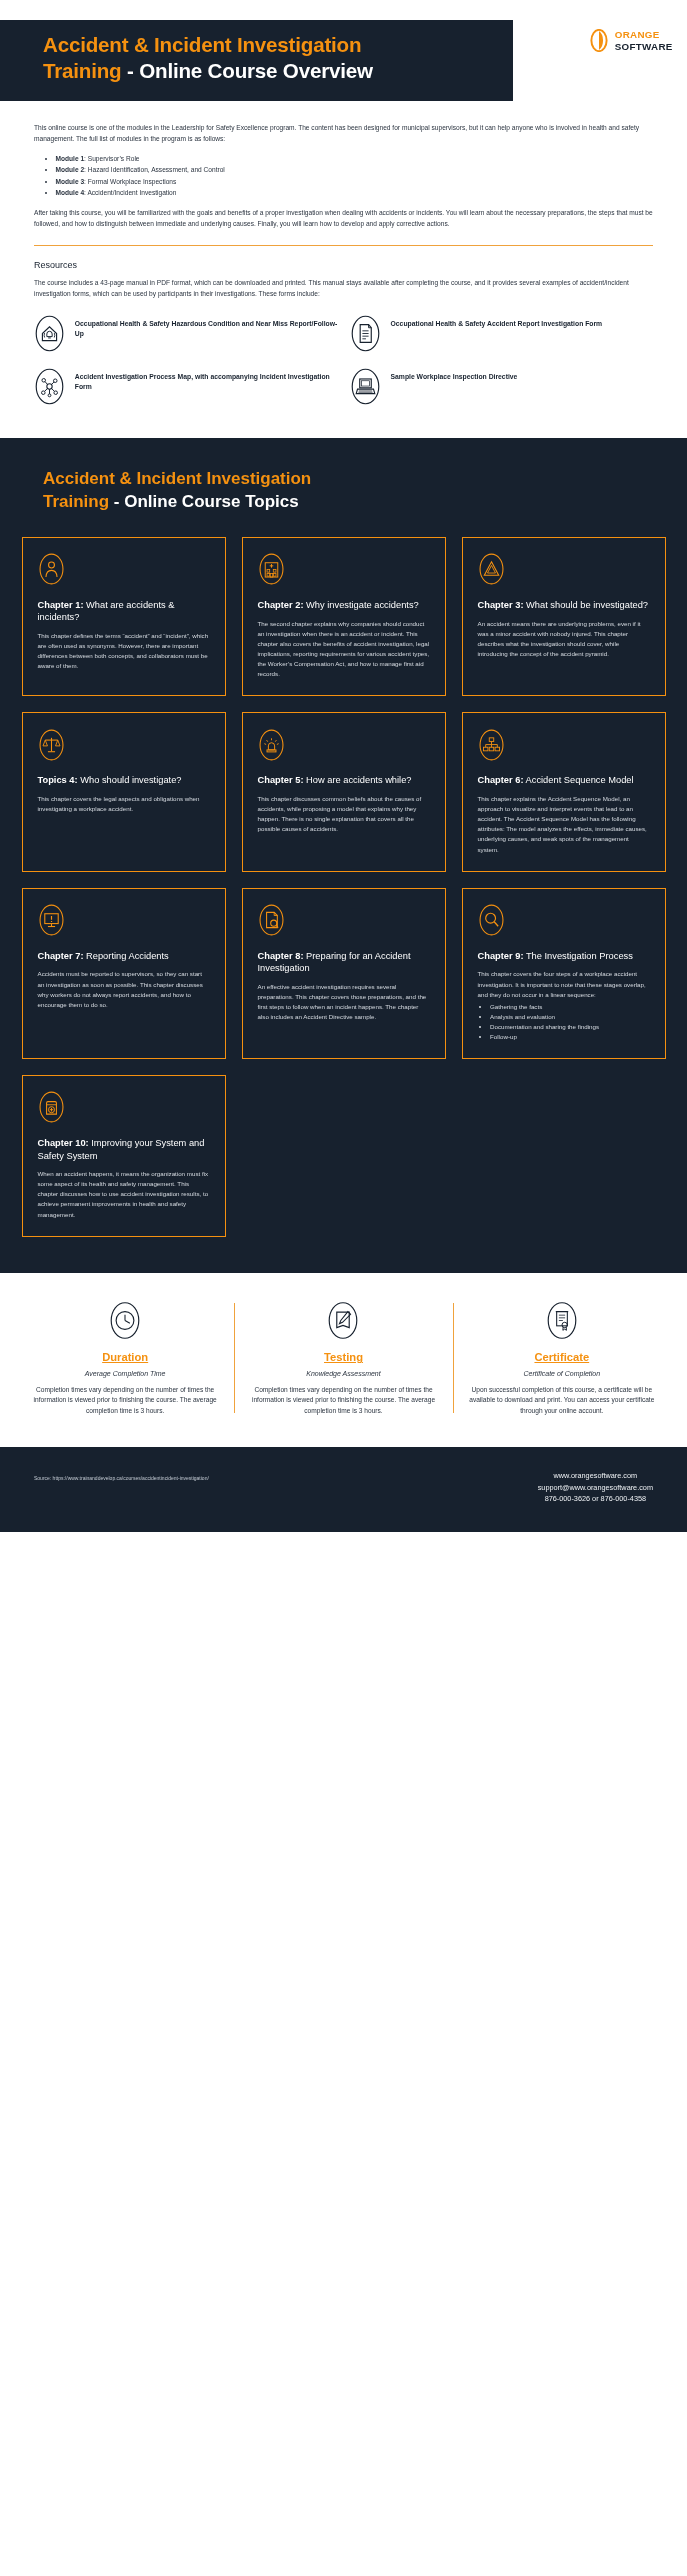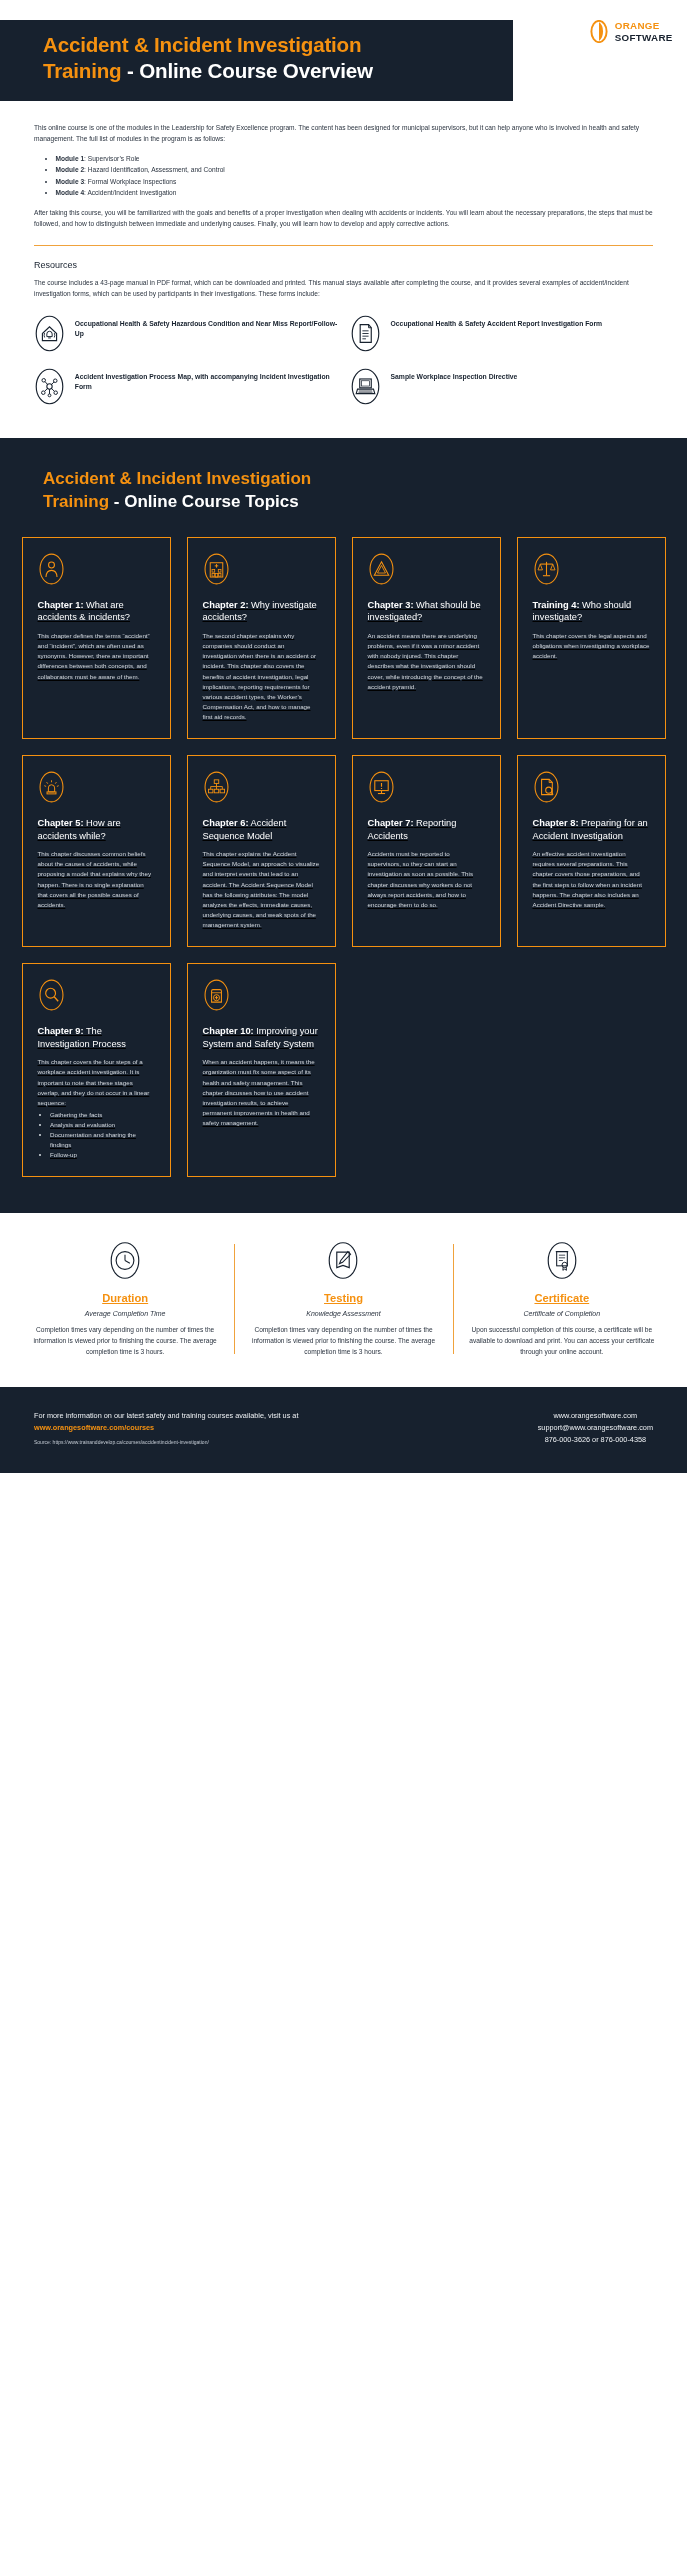--- a/index.html
+++ b/index.html
@@ -33,21 +33,21 @@
     font-size: 20.6px;
     font-weight: bold;
     line-height: 1.28;
     letter-spacing: -0.2px;
     color: #ffffff;
   }
   .hero-title .accent { color: #f59110; }
 
   .brand {
     position: absolute;
-    right: 14.3px; top: 20px;
+    right: 14.3px; top: 29px;
     display: flex;
     align-items: flex-end;
     gap: 6.3px;
   }
   .brand-mark { width: 18px; height: 23px; flex: none; }
   .brand-text {
     font-size: 9.8px; font-weight: bold; line-height: 1.18;
     letter-spacing: 0.3px;
   }
   .brand-text .l1 { color: #f59110; display: block; }
@@ -120,23 +120,22 @@
     font-weight: bold;
     line-height: 1.34;
     color: #ffffff;
     padding: 0 21.5px;
     margin-bottom: 23px;
   }
   .topics-title .accent { color: #f59110; }
 
   .chapter-grid {
     display: grid;
-    grid-template-columns: 1fr 1fr 1fr 1fr;
+    grid-template-columns: 1fr 1fr 1fr;
     gap: 16px;
-    text-decoration: underline;
   }
   .chapter {
     border: 0.9px solid #f59110;
     padding: 14.3px 15px 16px 15px;
     min-height: 107px;
   }
   .ch-ico { width: 27px; height: 34px; margin-bottom: 9.8px; }
   .ch-title {
     font-size: 9.3px;
     line-height: 1.34;
@@ -363,21 +362,21 @@
 
       <div class="chapter">
         <svg class="ch-ico" viewBox="0 0 30 38">
           <ellipse cx="15" cy="19" rx="12.8" ry="16.6" fill="none" stroke="#f59110" stroke-width="1.2"></ellipse>
           <line x1="15" y1="11" x2="15" y2="26" stroke="#f59110" stroke-width="1.2"></line>
           <line x1="8" y1="13.5" x2="22" y2="13.5" stroke="#f59110" stroke-width="1.2"></line>
           <path d="M8 13.5 L5.5 20 h5 Z" fill="none" stroke="#f59110" stroke-width="1"></path>
           <path d="M22 13.5 L19.5 20 h5 Z" fill="none" stroke="#f59110" stroke-width="1"></path>
           <line x1="11" y1="26.5" x2="19" y2="26.5" stroke="#f59110" stroke-width="1.2"></line>
         </svg>
-        <div class="ch-title"><b>Training 4:</b><span> Who should investigate?</span></div>
+        <div class="ch-title"><b>Topics 4:</b><span> Who should investigate?</span></div>
         <div class="ch-body">This chapter covers the legal aspects and obligations when investigating a workplace accident.</div>
       </div>
 
       <div class="chapter">
         <svg class="ch-ico" viewBox="0 0 30 38">
           <ellipse cx="15" cy="19" rx="12.8" ry="16.6" fill="none" stroke="#f59110" stroke-width="1.2"></ellipse>
           <path d="M11.5 24.5 v-4.5 a3.5 3.5 0 0 1 7 0 v4.5 z" fill="none" stroke="#f59110" stroke-width="1.1"></path>
           <rect x="10" y="24.5" width="10" height="2.2" fill="none" stroke="#f59110" stroke-width="1.1"></rect>
           <path d="M15 11.5 v2.2 M9.5 13.5 l1.3 1.8 M20.5 13.5 l-1.3 1.8 M7 17.5 l2 0.9 M23 17.5 l-2 0.9" stroke="#f59110" stroke-width="1"></path>
         </svg>
@@ -494,21 +493,20 @@
       </svg>
       <div class="ft-title">Certificate</div>
       <div class="ft-sub">Certificate of Completion</div>
       <div class="ft-body">Upon successful completion of this course, a certificate will be available to download and print. You can access your certificate through your online account.</div>
     </div>
 
   </div>
 
   <div class="footer">
     <div class="footer-left">
-      <div class="footer-cta"><span>For more information on our latest safety and training courses available, visit us at </span><span class="link">www.orangesoftware.com/courses</span></div>
       <div class="footer-src">Source: https://www.trainanddevelop.ca/courses/accidentincident-investigation/</div>
     </div>
     <div class="footer-right">
       <div>www.orangesoftware.com</div>
       <div>support@www.orangesoftware.com</div>
       <div>876-000-3626 or 876-000-4358</div>
     </div>
   </div>
 
 </div>

